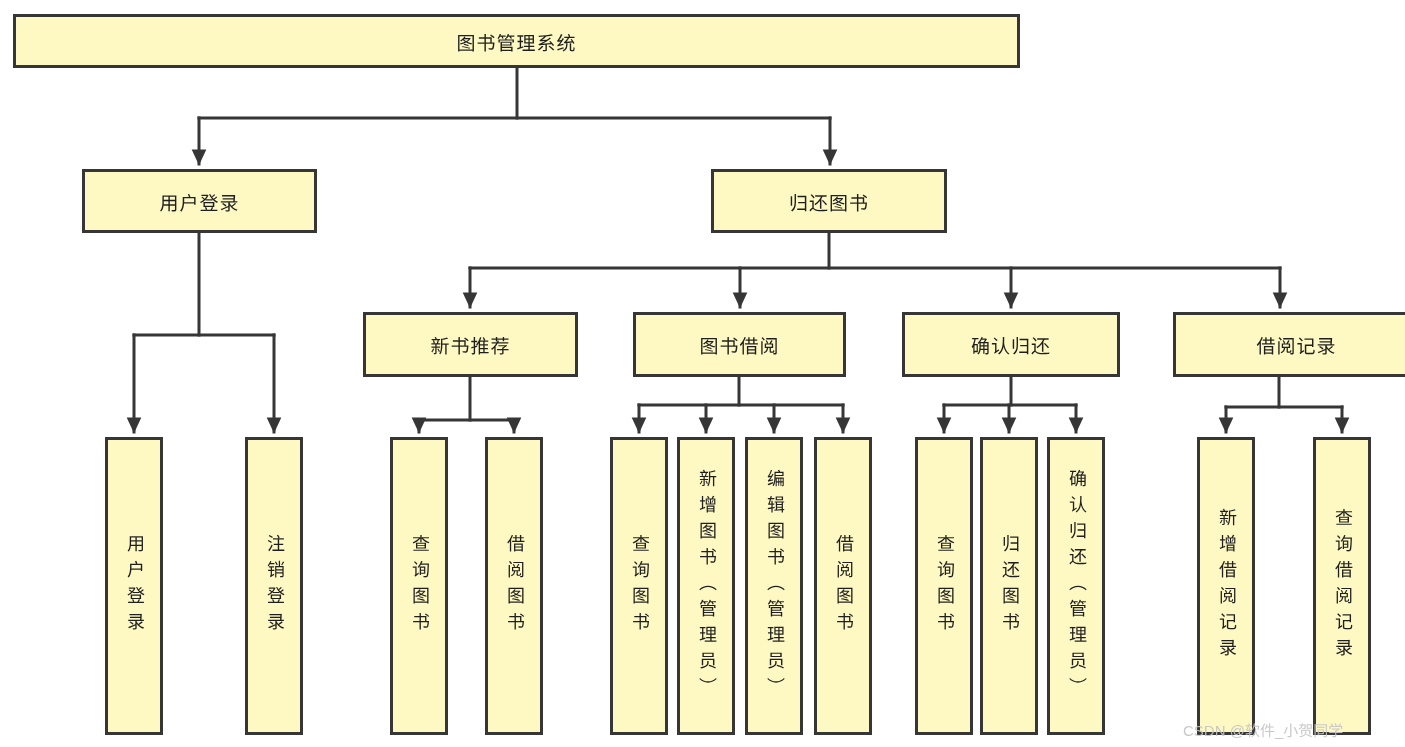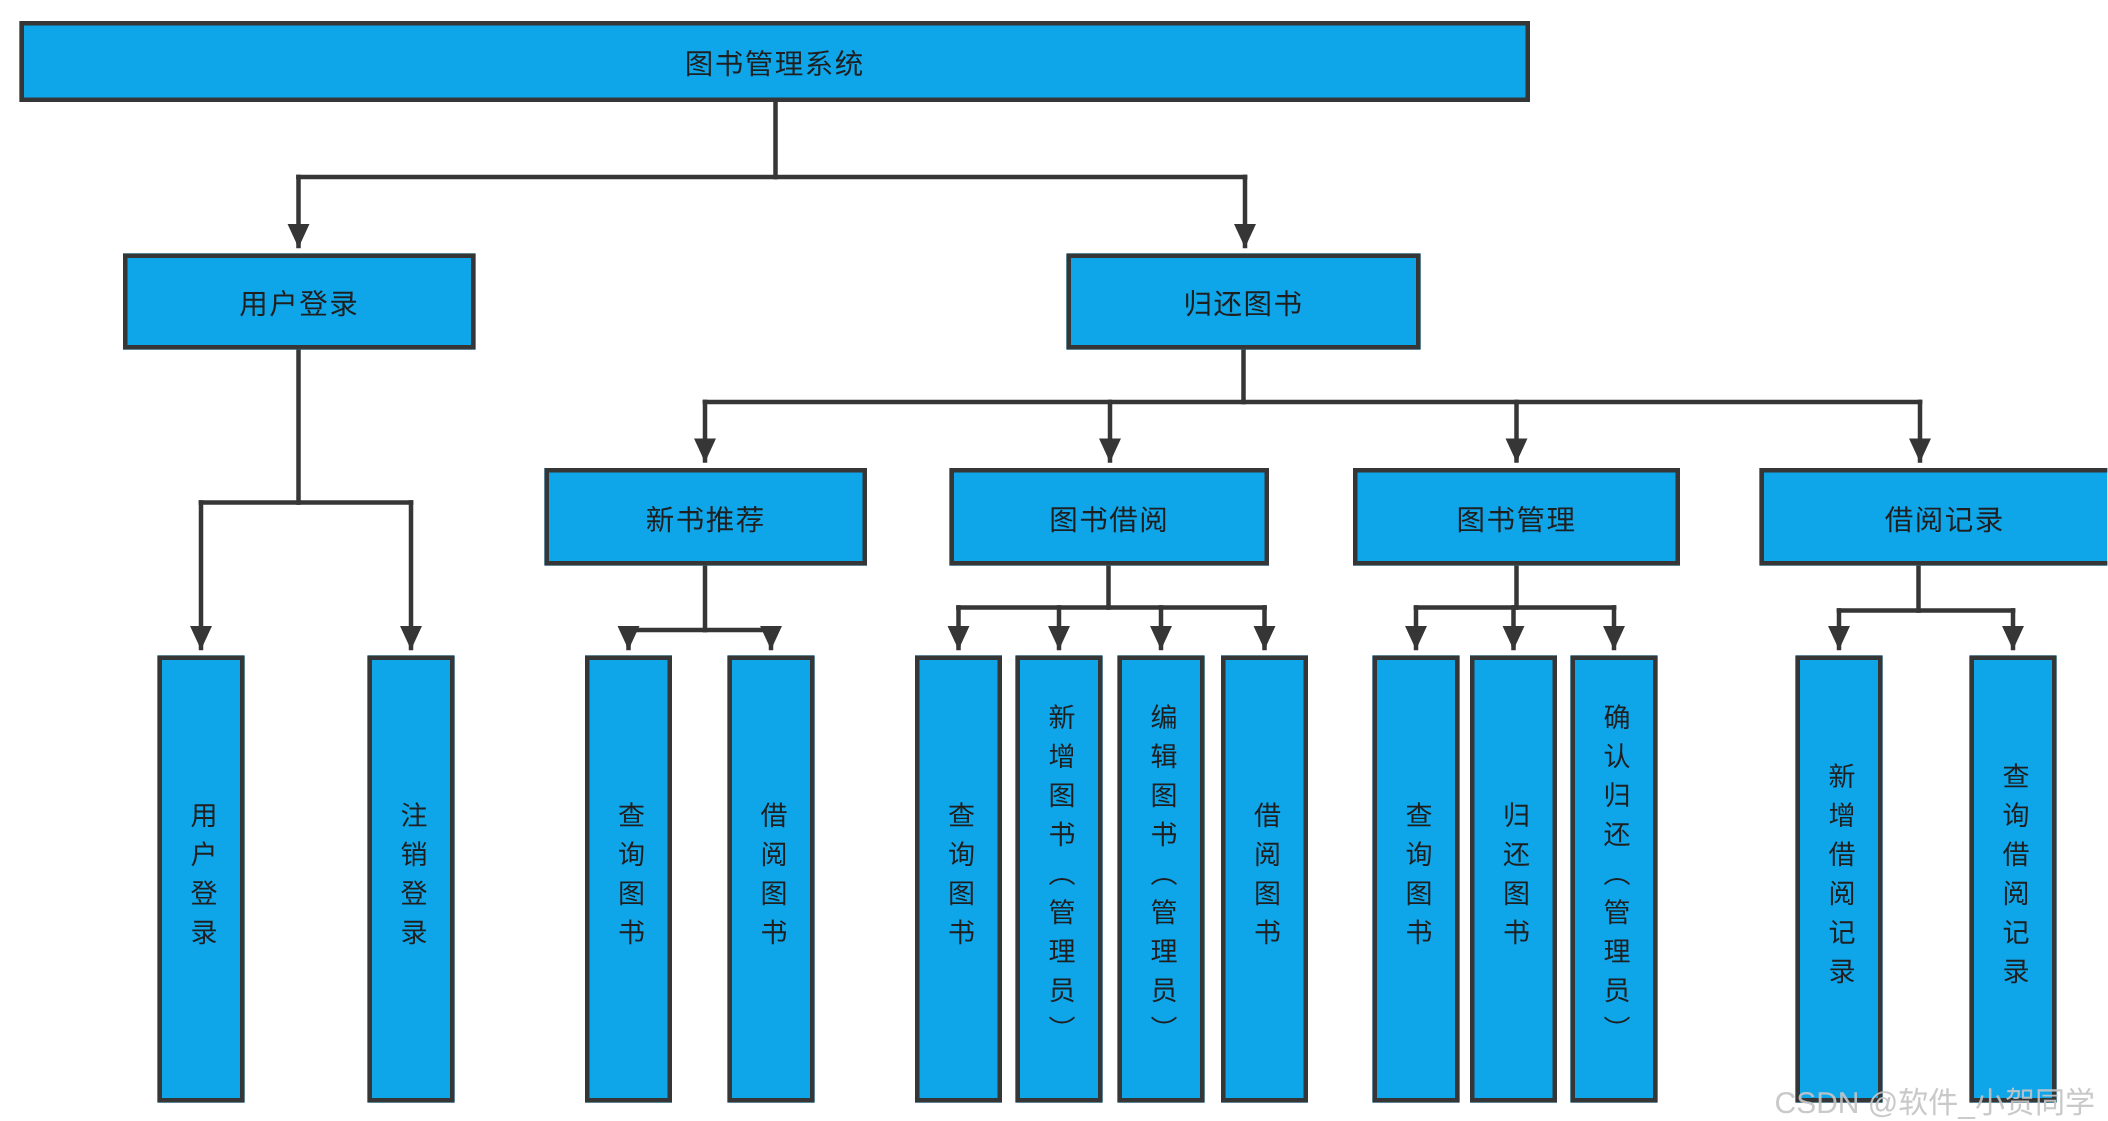--- a/index.html
+++ b/index.html
@@ -19,21 +19,21 @@
     position: absolute;
     left: 0; top: 0;
     width: 1405px; height: 747px;
     z-index: 1;
     pointer-events: none;
   }
   .node {
     position: absolute;
     box-sizing: border-box;
     border: 3px solid #363636;
-    background: #0ea5e9;
+    background: #fef9c3;
     color: #1f1f1f;
     display: flex;
     align-items: center;
     justify-content: center;
     z-index: 2;
   }
   .hnode {
     font-size: 19px;
     letter-spacing: 1px;
     white-space: nowrap;
@@ -49,21 +49,21 @@
     writing-mode: vertical-rl;
     text-orientation: mixed;
     letter-spacing: 8px;
     line-height: 1;
   }
   .watermark {
     position: absolute;
     left: 1183px;
     top: 719px;
     z-index: 3;
-    font-size: 20px;
+    font-size: 15px;
     color: rgba(196, 196, 196, 0.92);
     white-space: nowrap;
     pointer-events: none;
   }
 </style>
 </head>
 <body>
 
 <div class="stage">
 
@@ -131,21 +131,21 @@
     </g>
   </svg>
 
   <div class="node hnode root">图书管理系统</div>
 
   <div class="node hnode lvl2" style="left:82px;width:235px">用户登录</div>
   <div class="node hnode lvl2" style="left:711px;width:236px">归还图书</div>
 
   <div class="node hnode lvl3" style="left:363px;width:215px">新书推荐</div>
   <div class="node hnode lvl3" style="left:633px;width:213px">图书借阅</div>
-  <div class="node hnode lvl3" style="left:902px;width:218px">图书管理</div>
+  <div class="node hnode lvl3" style="left:902px;width:218px">确认归还</div>
   <div class="node hnode lvl3" style="left:1173px;width:247px">借阅记录</div>
 
   <div class="node leaf" style="left:105px">用户登录</div>
   <div class="node leaf" style="left:245px">注销登录</div>
 
   <div class="node leaf" style="left:390px">查询图书</div>
   <div class="node leaf" style="left:485px">借阅图书</div>
 
   <div class="node leaf" style="left:610px">查询图书</div>
   <div class="node leaf" style="left:677px">新增图书（管理员）</div>

